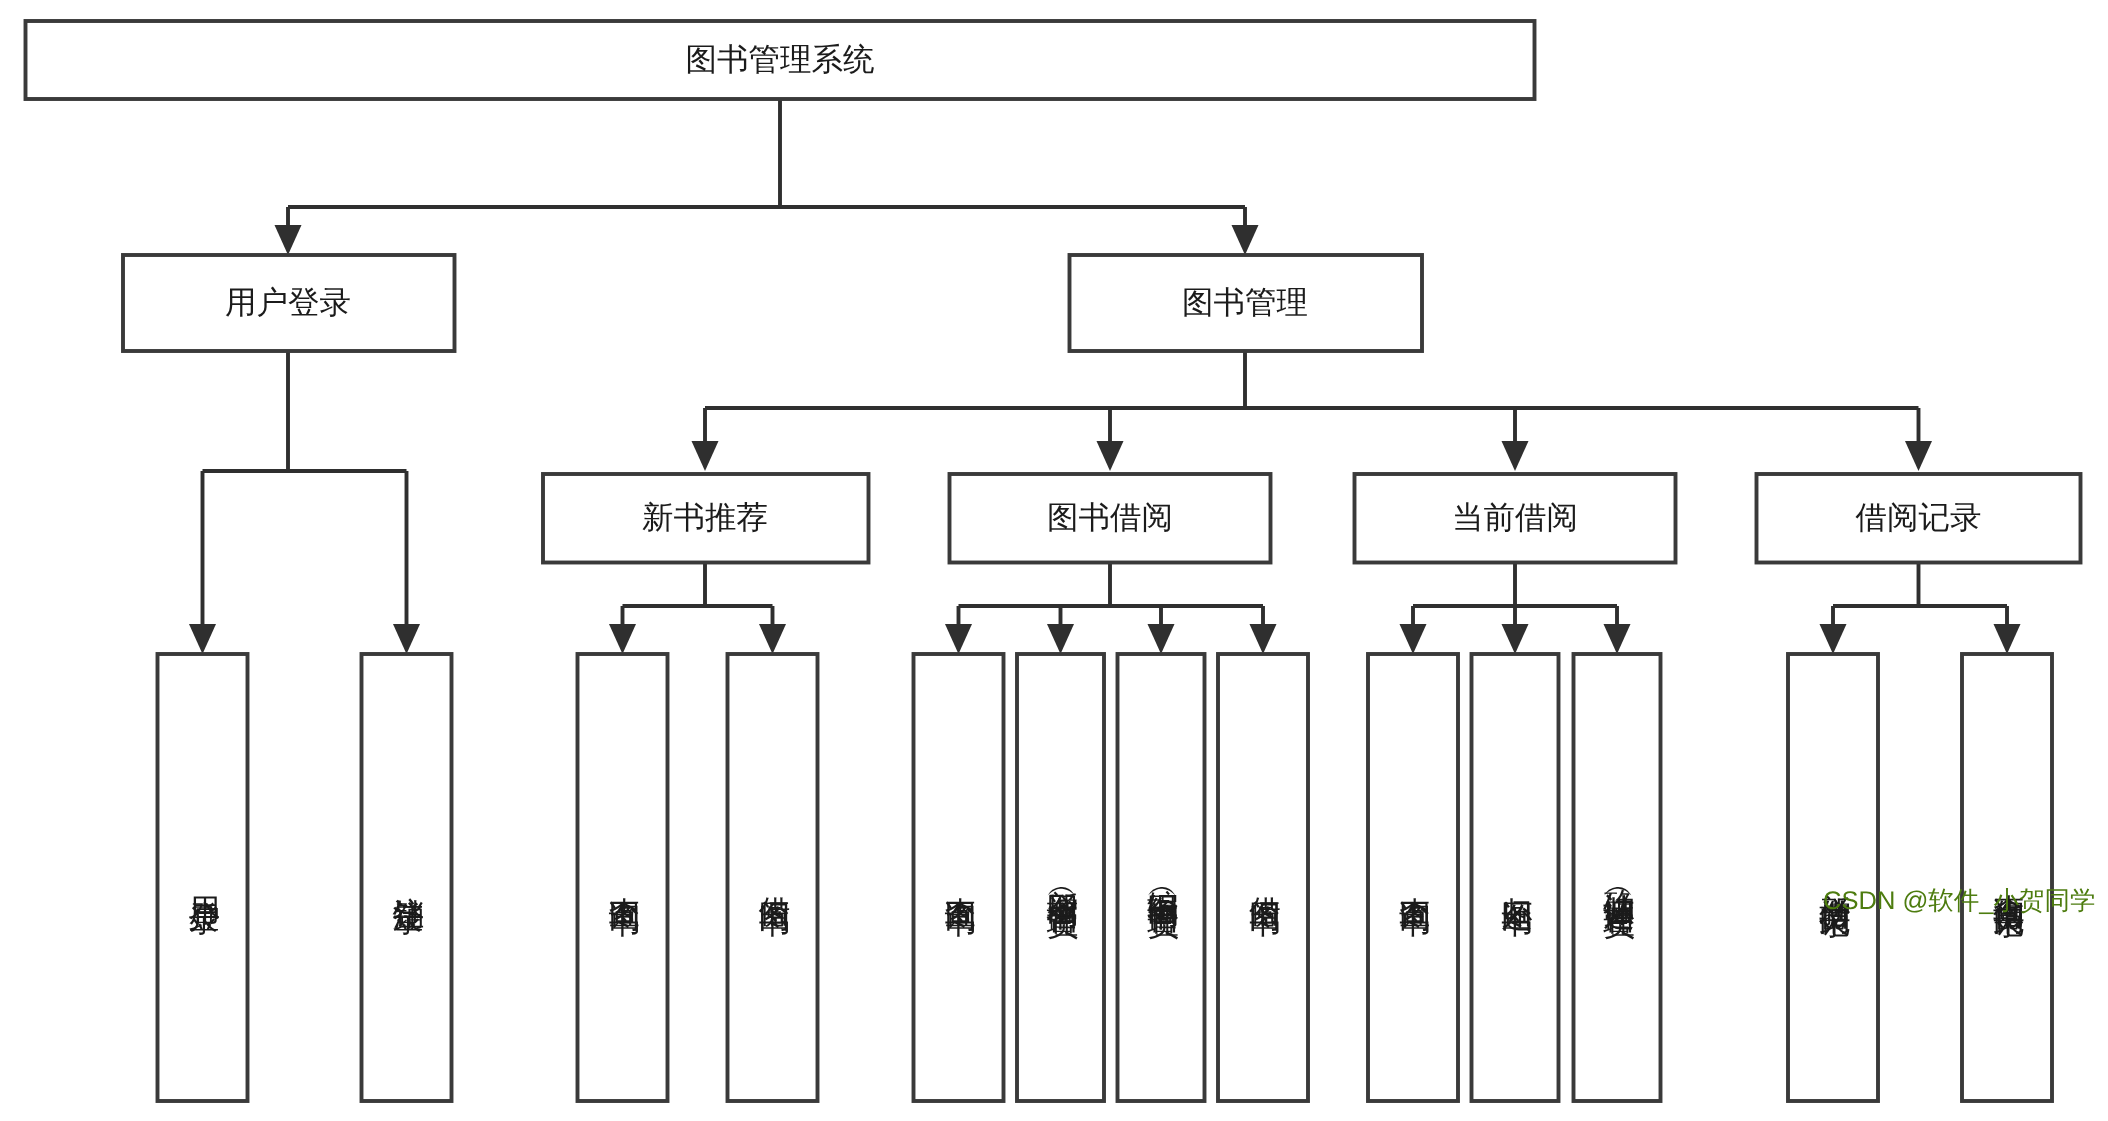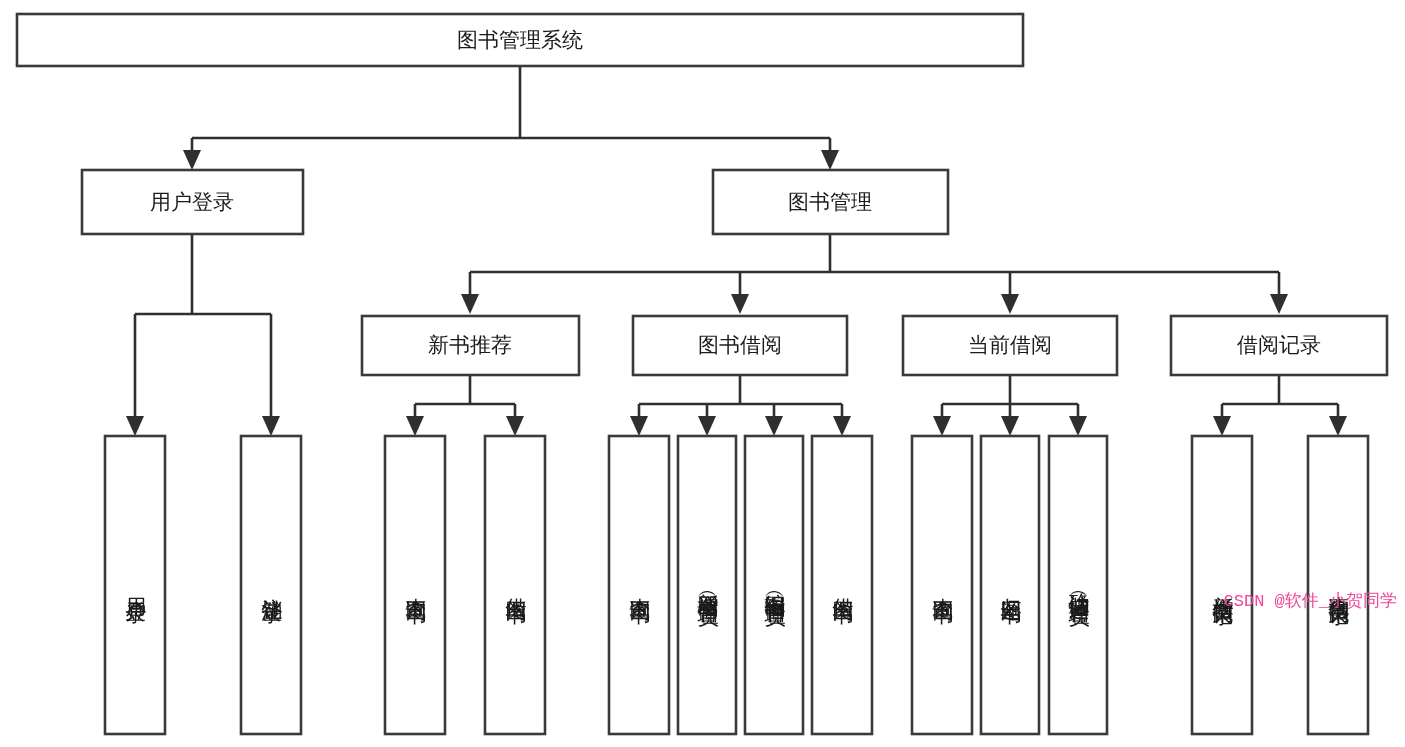--- a/index.html
+++ b/index.html
@@ -52,23 +52,23 @@
     stroke-linecap: butt;
   }
   .arrow-head {
     fill: #2f2f2f;
     stroke: none;
   }
   .watermark {
     position: absolute;
     right: 8px;
     bottom: 4px;
-    font-family: Liberation Mono, monospace;
+    font-family: Liberation Sans, sans-serif;
     font-size: 17px;
-    color: #ec4899;
+    color: #4d7c0f;
     white-space: nowrap;
     pointer-events: none;
   }
 </style>
 </head>
 <body>
 
 <div id="diagram-root">
 
   <svg class="flow" viewBox="0 0 1405 747">

